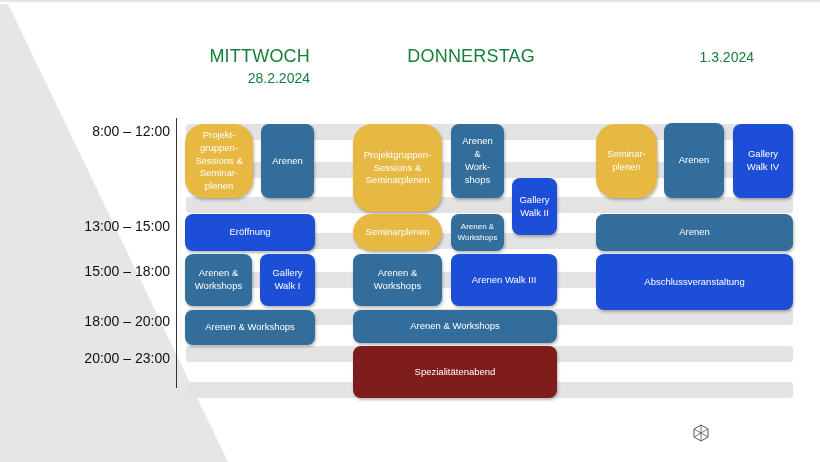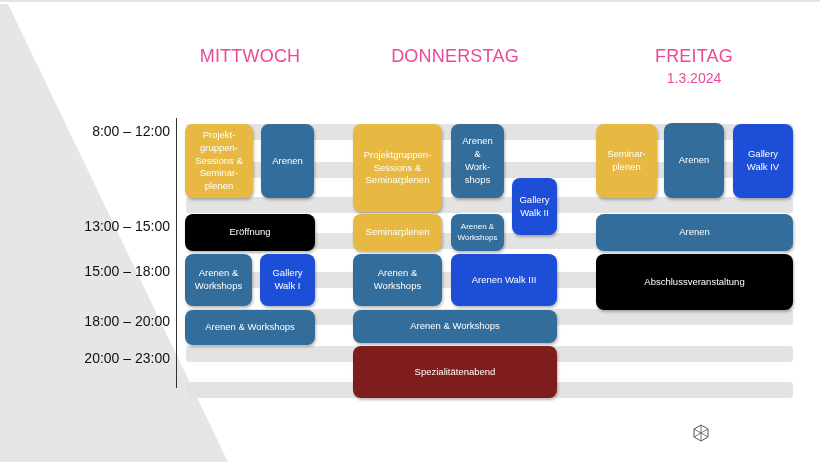--- a/index.html
+++ b/index.html
@@ -1,50 +1,50 @@
 <!DOCTYPE html>
 <html><head>
 <meta charset="utf-8">
 <style>
   html, body { margin:0; padding:0; }
   body { width:820px; height:462px; position:relative; overflow:hidden; background:#ffffff; font-family:"Liberation Sans", sans-serif; }
   .topline { position:absolute; left:0; top:0; width:820px; height:2px; background:#e4e4e4; }
   .bg-tri { position:absolute; left:0; top:0; width:820px; height:462px; }
-  .day { position:absolute; top:46px; text-align:center; color:#ec4899; }
+  .day { position:absolute; top:46px; text-align:right; color:#15803d; }
   .day .name { font-size:18px; letter-spacing:0.2px; }
   .day .date { font-size:14px; margin-top:3px; }
   .time { position:absolute; right:650px; font-size:14px; color:#111; white-space:nowrap; }
   .axis { position:absolute; left:176px; top:118px; width:1px; height:270px; background:#333; }
   .stripe { position:absolute; left:186px; width:607px; height:16px; background:#e3e3e3; border-radius:3px; }
   .blk { position:absolute; border-radius:8px; color:#fff; display:flex; align-items:center; justify-content:center; text-align:center; font-size:9.5px; line-height:1.35; box-shadow:1px 2px 3px rgba(0,0,0,0.28); white-space:pre-line; padding:0 2px; box-sizing:border-box; }
-  .y { background:#e8b942; }
+  .y { background:#e8b942;border-radius:19px; }
   .b { background:#336d9b; }
-  .r { background:#000000; }
+  .r { background:#1d4ed8; }
   .g { background:#1d4ed8; }
   .s { background:#7f1d1d; }
   .sm { font-size:8px; }
   .logo { position:absolute; left:692px; top:424px; width:18px; height:18px; }
 </style>
 </head>
 <body>
 
 <div class="topline"></div>
 
 <svg class="bg-tri" viewBox="0 0 820 462">
   <polygon points="0,4 8,4 228,462 0,462" fill="#e6e6e6"></polygon>
 </svg>
 
 <div class="day" style="left:190px;width:120px;">
   <div class="name">MITTWOCH</div>
+  <div class="date">28.2.2024</div>
 </div>
 <div class="day" style="left:375px;width:160px;">
   <div class="name">DONNERSTAG</div>
 </div>
 <div class="day" style="left:634px;width:120px;">
-  <div class="name">FREITAG</div>
   <div class="date">1.3.2024</div>
 </div>
 
 <div class="time" style="top:123px;">8:00 – 12:00</div>
 <div class="time" style="top:218px;">13:00 – 15:00</div>
 <div class="time" style="top:263px;">15:00 – 18:00</div>
 <div class="time" style="top:313px;">18:00 – 20:00</div>
 <div class="time" style="top:350px;">20:00 – 23:00</div>
 
 <div class="axis"></div>

